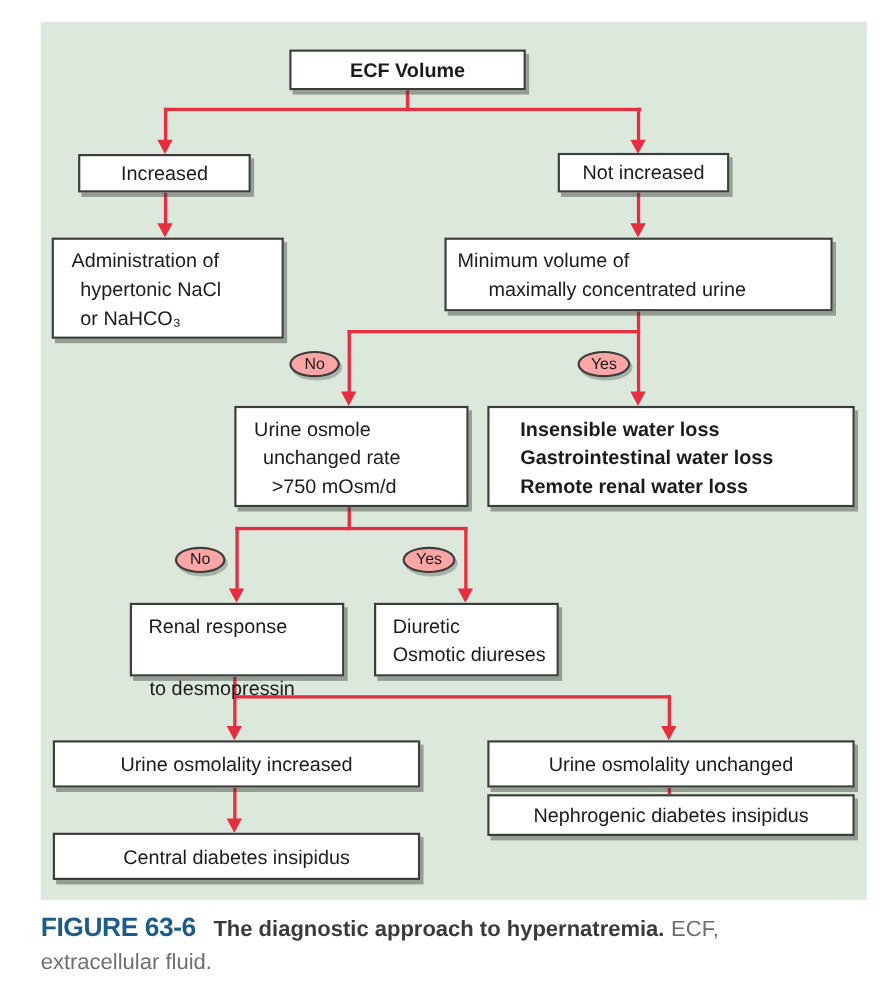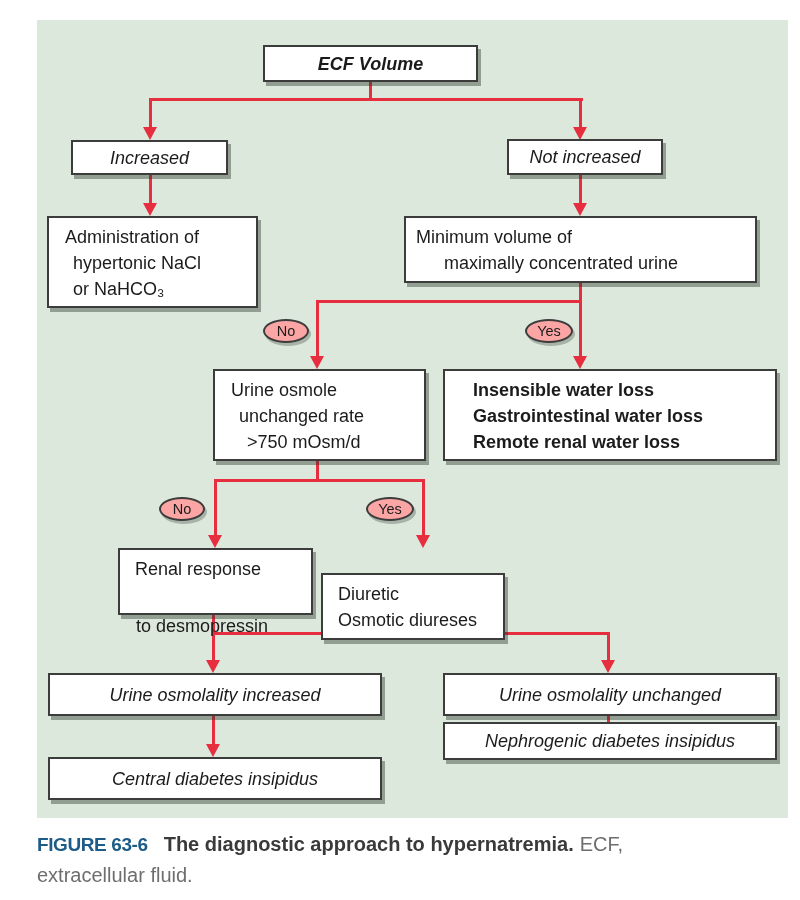--- a/index.html
+++ b/index.html
@@ -10,21 +10,21 @@
   .panel{
     position:absolute;left:37px;top:20px;width:751px;height:798px;
     background:var(--green,#dde8dd);
   }
   
   .node{
     position:absolute;background:#ffffff;border:2px solid var(--border,#3c3c3c);
     box-shadow:3px 4px 0 rgba(45,55,45,.42);
     font-size:18px;line-height:26px;box-sizing:border-box;
   }
-  .node.center{display:flex;align-items:center;justify-content:center;text-align:center;font-style:italic;}
+  .node.center{display:flex;align-items:center;justify-content:center;text-align:center;}
   .node.lines{padding-top:6px;}
   .bl{white-space:nowrap;}
   .p14{padding-left:15px;} .p16{padding-left:16px;} .p18{padding-left:10px;}
   .p26{padding-left:16px;margin-top:31px;} .p28{padding-left:28px;} .p32{padding-left:32px;}
   .p34{padding-left:24px;} .p38{padding-left:38px;}
   .bold{font-weight:bold;}
   
   .oval{
     position:absolute;background:#fca5a5;border:2px solid var(--border,#3c3c3c);
     border-radius:50%;display:flex;align-items:center;justify-content:center;
@@ -32,21 +32,21 @@
   }
   
   .seg{position:absolute;background:var(--red,#e62e3e);}
   .head{
     position:absolute;width:0;height:0;
     border-left:7px solid transparent;border-right:7px solid transparent;
     border-top:13px solid var(--red,#e62e3e);
   }
   
   .caption{position:absolute;left:37px;top:829px;width:740px;font-size:20px;line-height:30px;}
-  .cap-label{color:var(--capblue,#1d5c88);font-weight:bold;font-size:19px;letter-spacing:-.4px;margin-right:16px;}
+  .cap-label{color:var(--capblue,#1d5c88);font-weight:bold;font-size:24px;letter-spacing:-.4px;margin-right:16px;}
   .cap-title{color:#3a3a3a;font-weight:bold;margin-right:6px;}
   .cap-note{color:#6e6e6e;}
 </style>
 </head>
 <body>
 
 <div class="stage" style="--green: #dde8dd; --red: #e62e3e; --border: #3c3c3c; --capblue: #1d5c88;">
   <div class="panel"></div>
 
   <div class="seg" style="left:369px;top:81px;width:3px;height:20px;"></div>
@@ -119,21 +119,21 @@
     <div class="bl p28">Insensible water loss</div>
     <div class="bl p28">Gastrointestinal water loss</div>
     <div class="bl p28">Remote renal water loss</div>
   </div>
 
   <div class="node lines" style="left:118px;top:548px;width:195px;height:67px;">
     <div class="bl p14">Renal response</div>
     <div class="bl p26">to desmopressin</div>
   </div>
 
-  <div class="node lines" style="left:321px;top:548px;width:184px;height:67px;margin-top:25px;">
+  <div class="node lines" style="left:340px;top:548px;width:168px;height:67px;">
     <div class="bl p14">Diuretic</div>
     <div class="bl p14">Osmotic diureses</div>
   </div>
 
   <div class="node center" style="left:48px;top:673px;width:334px;height:43px;">
     <span>Urine osmolality increased</span>
   </div>
 
   <div class="node center" style="left:443px;top:673px;width:334px;height:43px;">
     <span>Urine osmolality unchanged</span>

